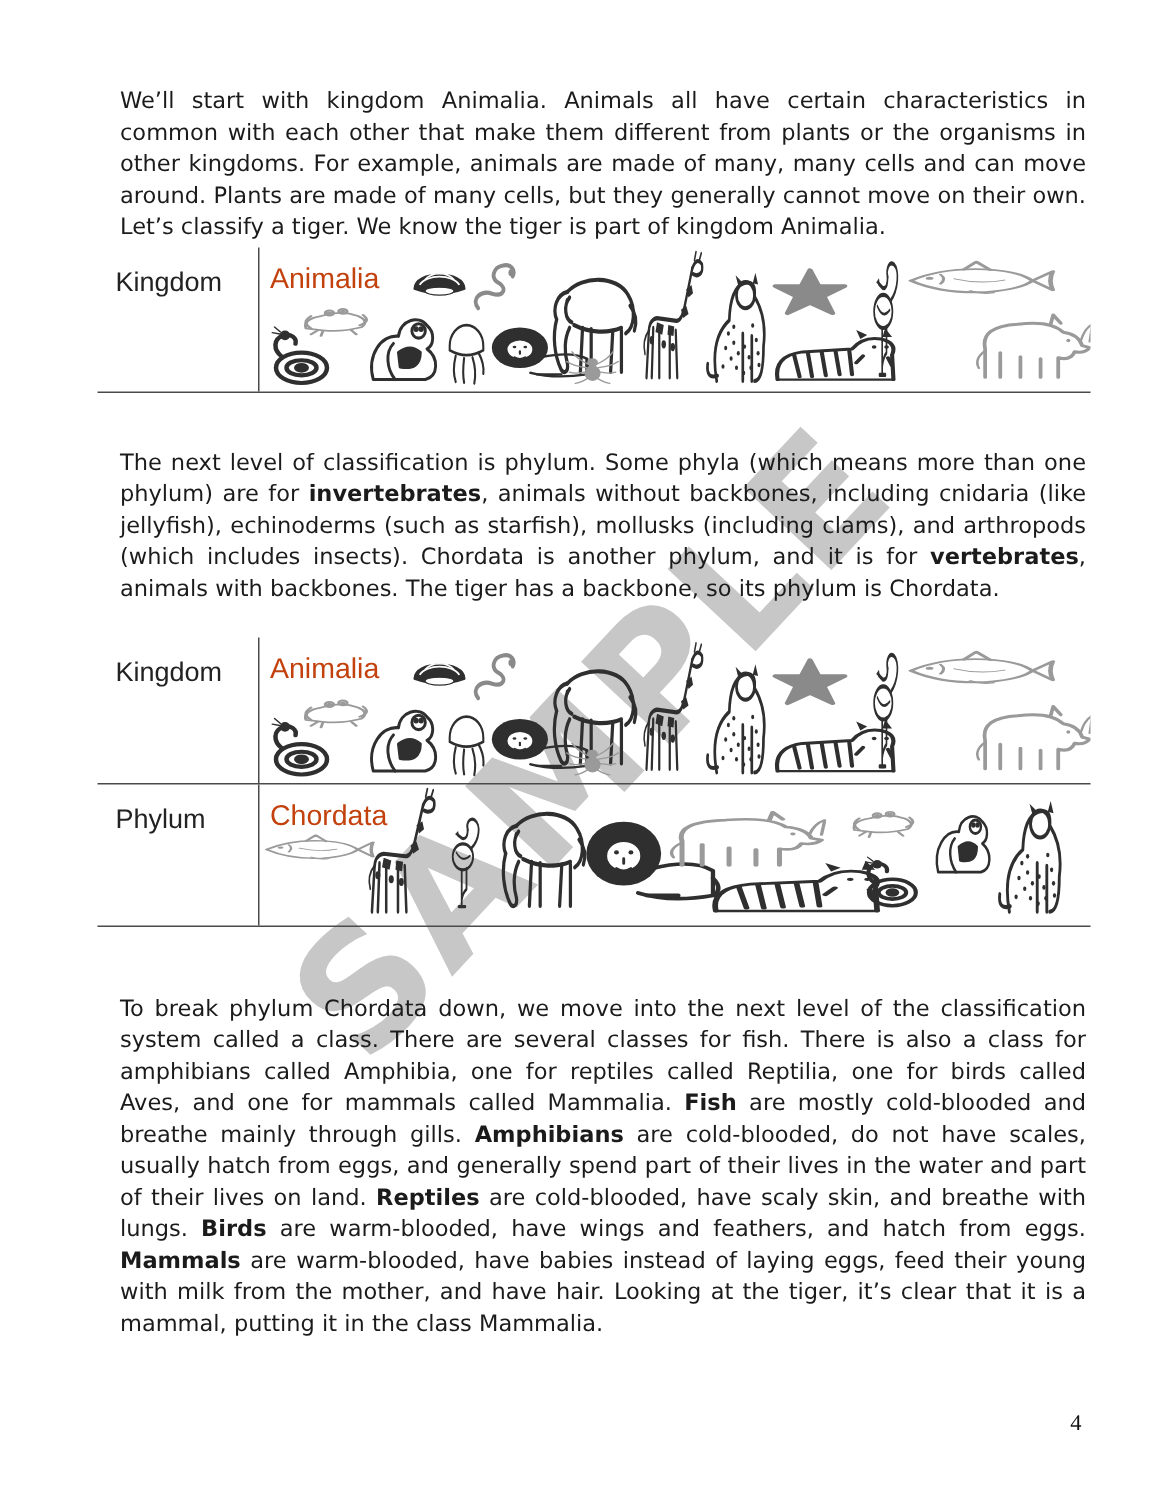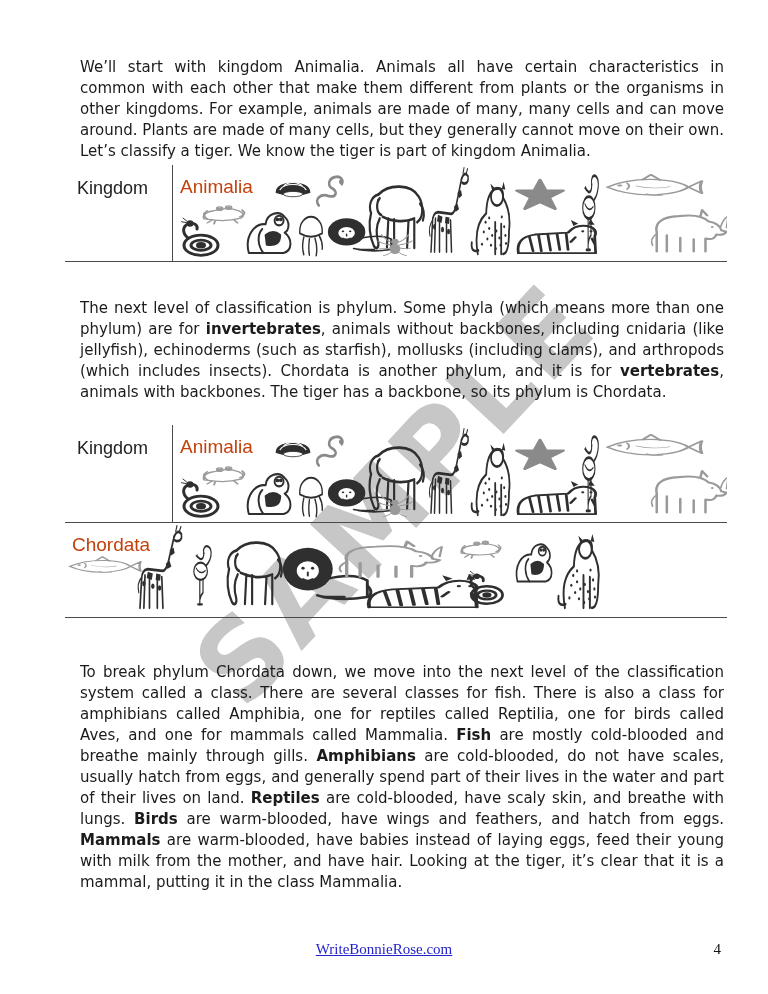--- a/index.html
+++ b/index.html
@@ -331,20 +331,21 @@
             <svg class="animal light" preserveAspectRatio="none" viewBox="0 0 100 100" style="left: 428px; width: 104px; height: 42px; top: 2px;">
               <use href="#sym-fish"></use>
             </svg>
             <svg class="animal light" preserveAspectRatio="none" viewBox="0 0 100 100" style="left: 472px; width: 84px; height: 68px; bottom: 0px;">
               <use href="#sym-rhino"></use>
             </svg>
           </div>
       </div>
     </div>
     <div class="trow" style="height:94px">
+      <div class="cell-label">Phylum</div>
       <div class="cell-value">
         <span class="taxon">Chordata</span>
         <div class="strip">
             <svg class="animal light" preserveAspectRatio="none" viewBox="0 0 100 100" style="left: 0px; width: 78px; height: 32px; top: 28px;">
               <use href="#sym-fish"></use>
             </svg>
             <svg class="animal" preserveAspectRatio="none" viewBox="0 0 100 100" style="left: 66px; width: 56px; height: 90px; bottom: 2px;">
               <use href="#sym-giraffe"></use>
             </svg>
             <svg class="animal" preserveAspectRatio="none" viewBox="0 0 100 100" style="left: 118px; width: 40px; height: 72px; bottom: 4px;">
@@ -374,17 +375,14 @@
             <svg class="animal" preserveAspectRatio="none" viewBox="0 0 100 100" style="left: 482px; width: 64px; height: 90px; bottom: 2px;">
               <use href="#sym-cheetah"></use>
             </svg>
           </div>
       </div>
     </div>
   </div>
 
   <p class="para" id="p3"><span>To break phylum Chordata down, we move into the next level of the classification system called a class. There are several classes for fish. There is also a class for amphibians called Amphibia, one for reptiles called Reptilia, one for birds called Aves, and one for mammals called Mammalia. </span><b>Fish</b><span> are mostly cold-blooded and breathe mainly through gills. </span><b>Amphibians</b><span> are cold-blooded, do not have scales, usually hatch from eggs, and generally spend part of their lives in the water and part of their lives on land. </span><b>Reptiles</b><span> are cold-blooded, have scaly skin, and breathe with lungs. </span><b>Birds</b><span> are warm-blooded, have wings and feathers, and hatch from eggs. </span><b>Mammals</b><span> are warm-blooded, have babies instead of laying eggs, feed their young with milk from the mother, and have hair. Looking at the tiger, it’s clear that it is a mammal, putting it in the class Mammalia.</span></p>
 
-  <div class="footer-link">
-    <a>WriteBonnieRose.com</a>
-  </div>
   <div class="page-num">4</div>
 </div>
 
 </body></html>

